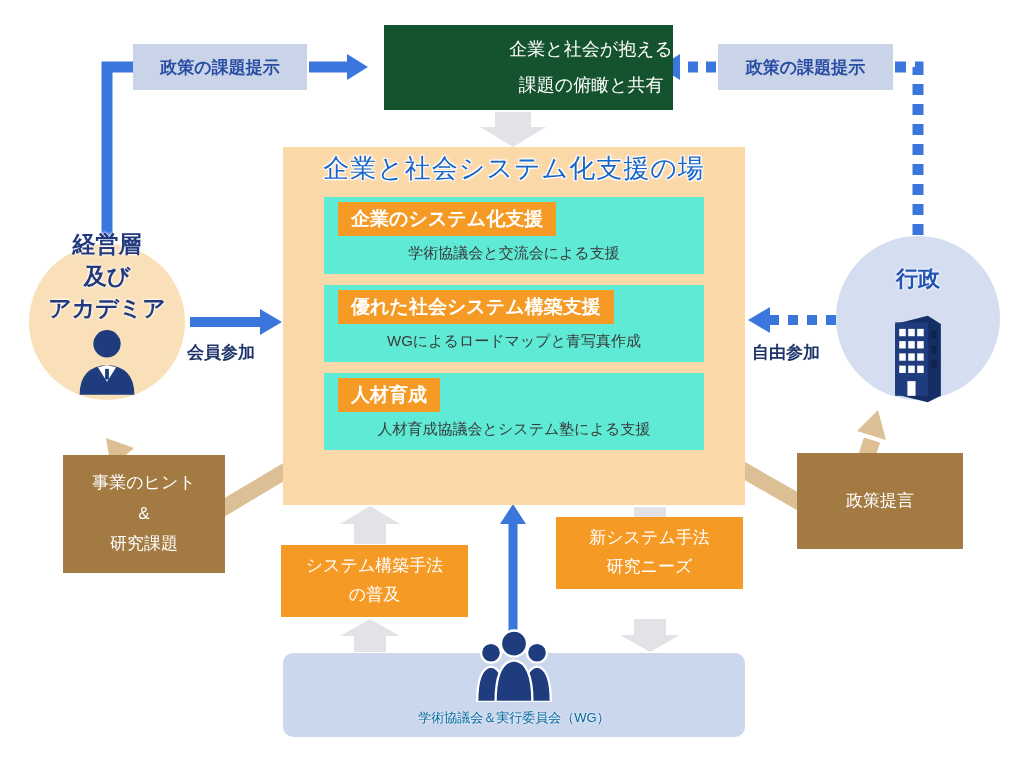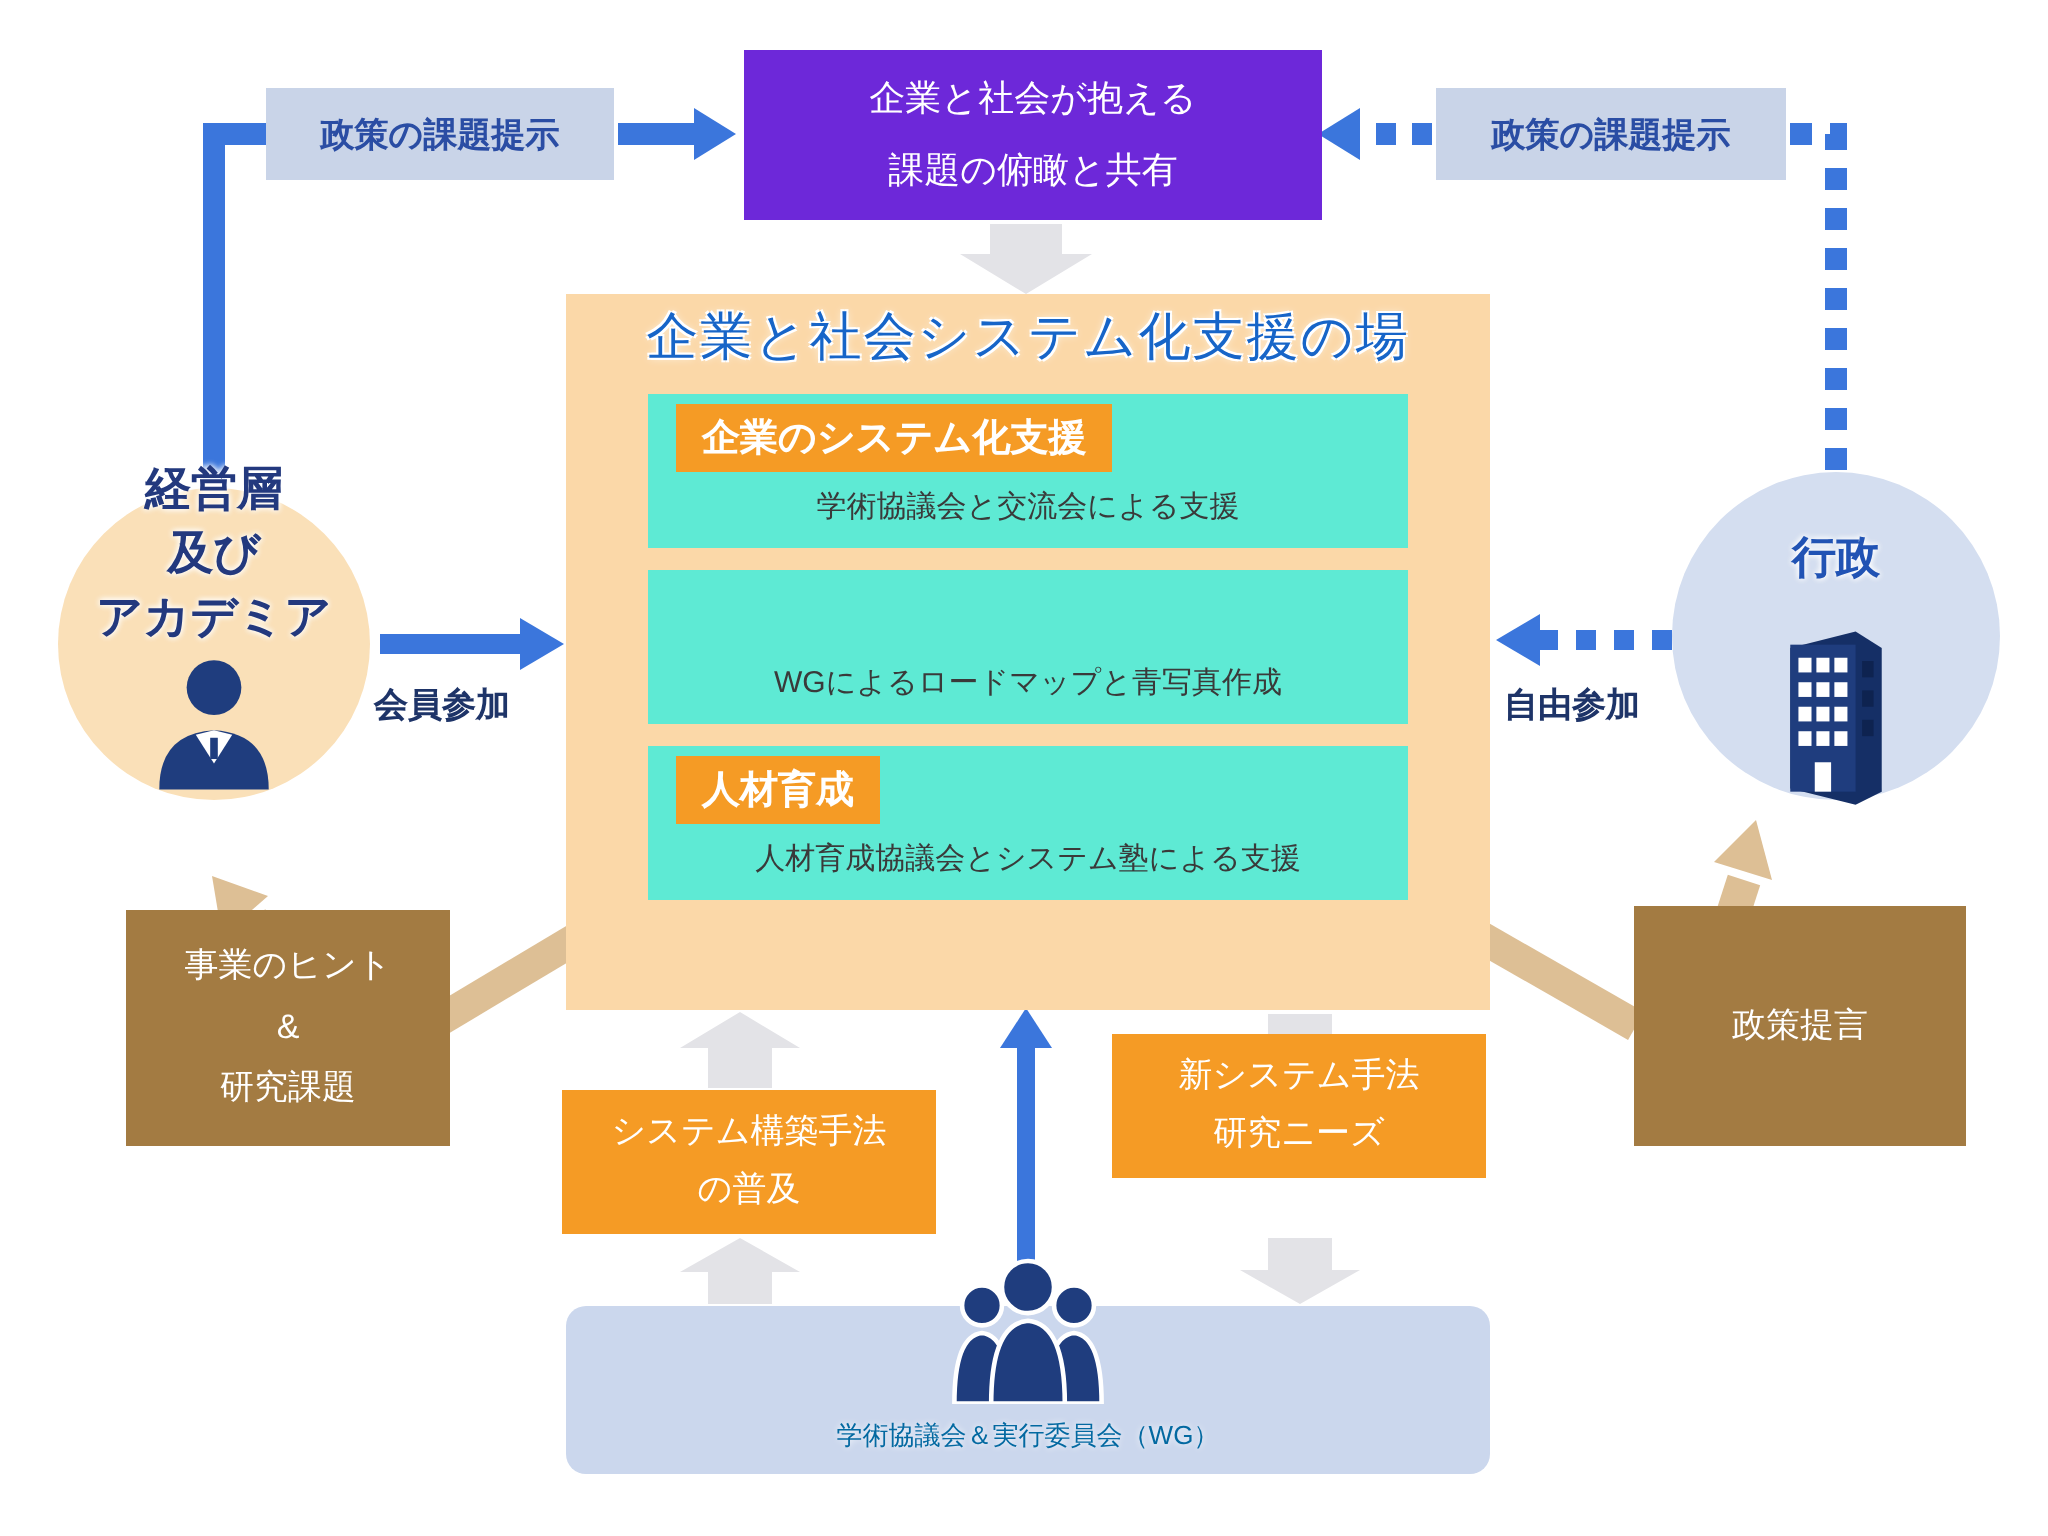--- a/index.html
+++ b/index.html
@@ -12,22 +12,22 @@
   .center-flex{display:flex;align-items:center;justify-content:center;text-align:center;}
 
   
   #connectors{position:absolute;left:0;top:0;width:1024px;height:768px;z-index:1;}
 
   
   .lightblue-box{
     background:#c9d4e8;color:#2a4da4;font-size:17px;font-weight:600;z-index:2;
   }
   #top-center-box{
-    left:372px;top:25px;width:289px;height:85px;background:#6d28d9;color:#ffffff;
-    font-size:18px;line-height:1.95;z-index:2;
+    left:384px;top:25px;width:289px;height:85px;background:#14532d;color:#ffffff;
+    font-size:18px;line-height:1.95;z-index:2;justify-content:flex-end;
   }
   #top-left-box{left:133px;top:44px;width:174px;height:46px;}
   #top-right-box{left:718px;top:44px;width:175px;height:46px;}
 
   
   #center-field{
     left:283px;top:147px;width:462px;height:358px;background:#fbd8a8;z-index:2;
   }
   #center-title{
     margin-top:4px;text-align:center;font-size:26px;font-weight:normal;color:#1765c8;
@@ -64,21 +64,21 @@
 
   .participation{
     z-index:2;font-size:17px;font-weight:bold;color:#1e3468;
   }
   #label-member{left:187px;top:341px;width:90px;}
   #label-free{left:752px;top:341px;width:90px;}
 
   
   .brown-box{background:#a37b42;color:#ffffff;z-index:2;font-size:17px;line-height:1.8;}
   #brown-left{left:63px;top:455px;width:162px;height:118px;}
-  #brown-right{left:797px;top:453px;width:166px;height:120px;margin-left:20px;}
+  #brown-right{left:797px;top:453px;width:166px;height:96px;}
 
   
   .orange-box{background:#f59b25;color:#ffffff;z-index:2;font-size:17px;line-height:1.7;}
   #orange-left{left:281px;top:545px;width:187px;height:72px;}
   #orange-right{left:556px;top:517px;width:187px;height:72px;}
 
   
   #bottom-bar{
     left:283px;top:653px;width:462px;height:84px;background:#cbd7ed;border-radius:10px;z-index:2;
   }
@@ -143,20 +143,21 @@
   </div>
 
   <div class="abs" id="center-field">
     <div id="center-title">企業と社会システム化支援の場</div>
 
     <div class="panel">
       <span class="chip">企業のシステム化支援</span>
       <div class="panel-desc">学術協議会と交流会による支援</div>
     </div>
     <div class="panel">
+      <span class="chip">優れた社会システム構築支援</span>
       <div class="panel-desc">WGによるロードマップと青写真作成</div>
     </div>
     <div class="panel">
       <span class="chip">人材育成</span>
       <div class="panel-desc">人材育成協議会とシステム塾による支援</div>
     </div>
   </div>
 
   <div class="abs" id="left-circle">
     <div id="left-circle-name">経営層

